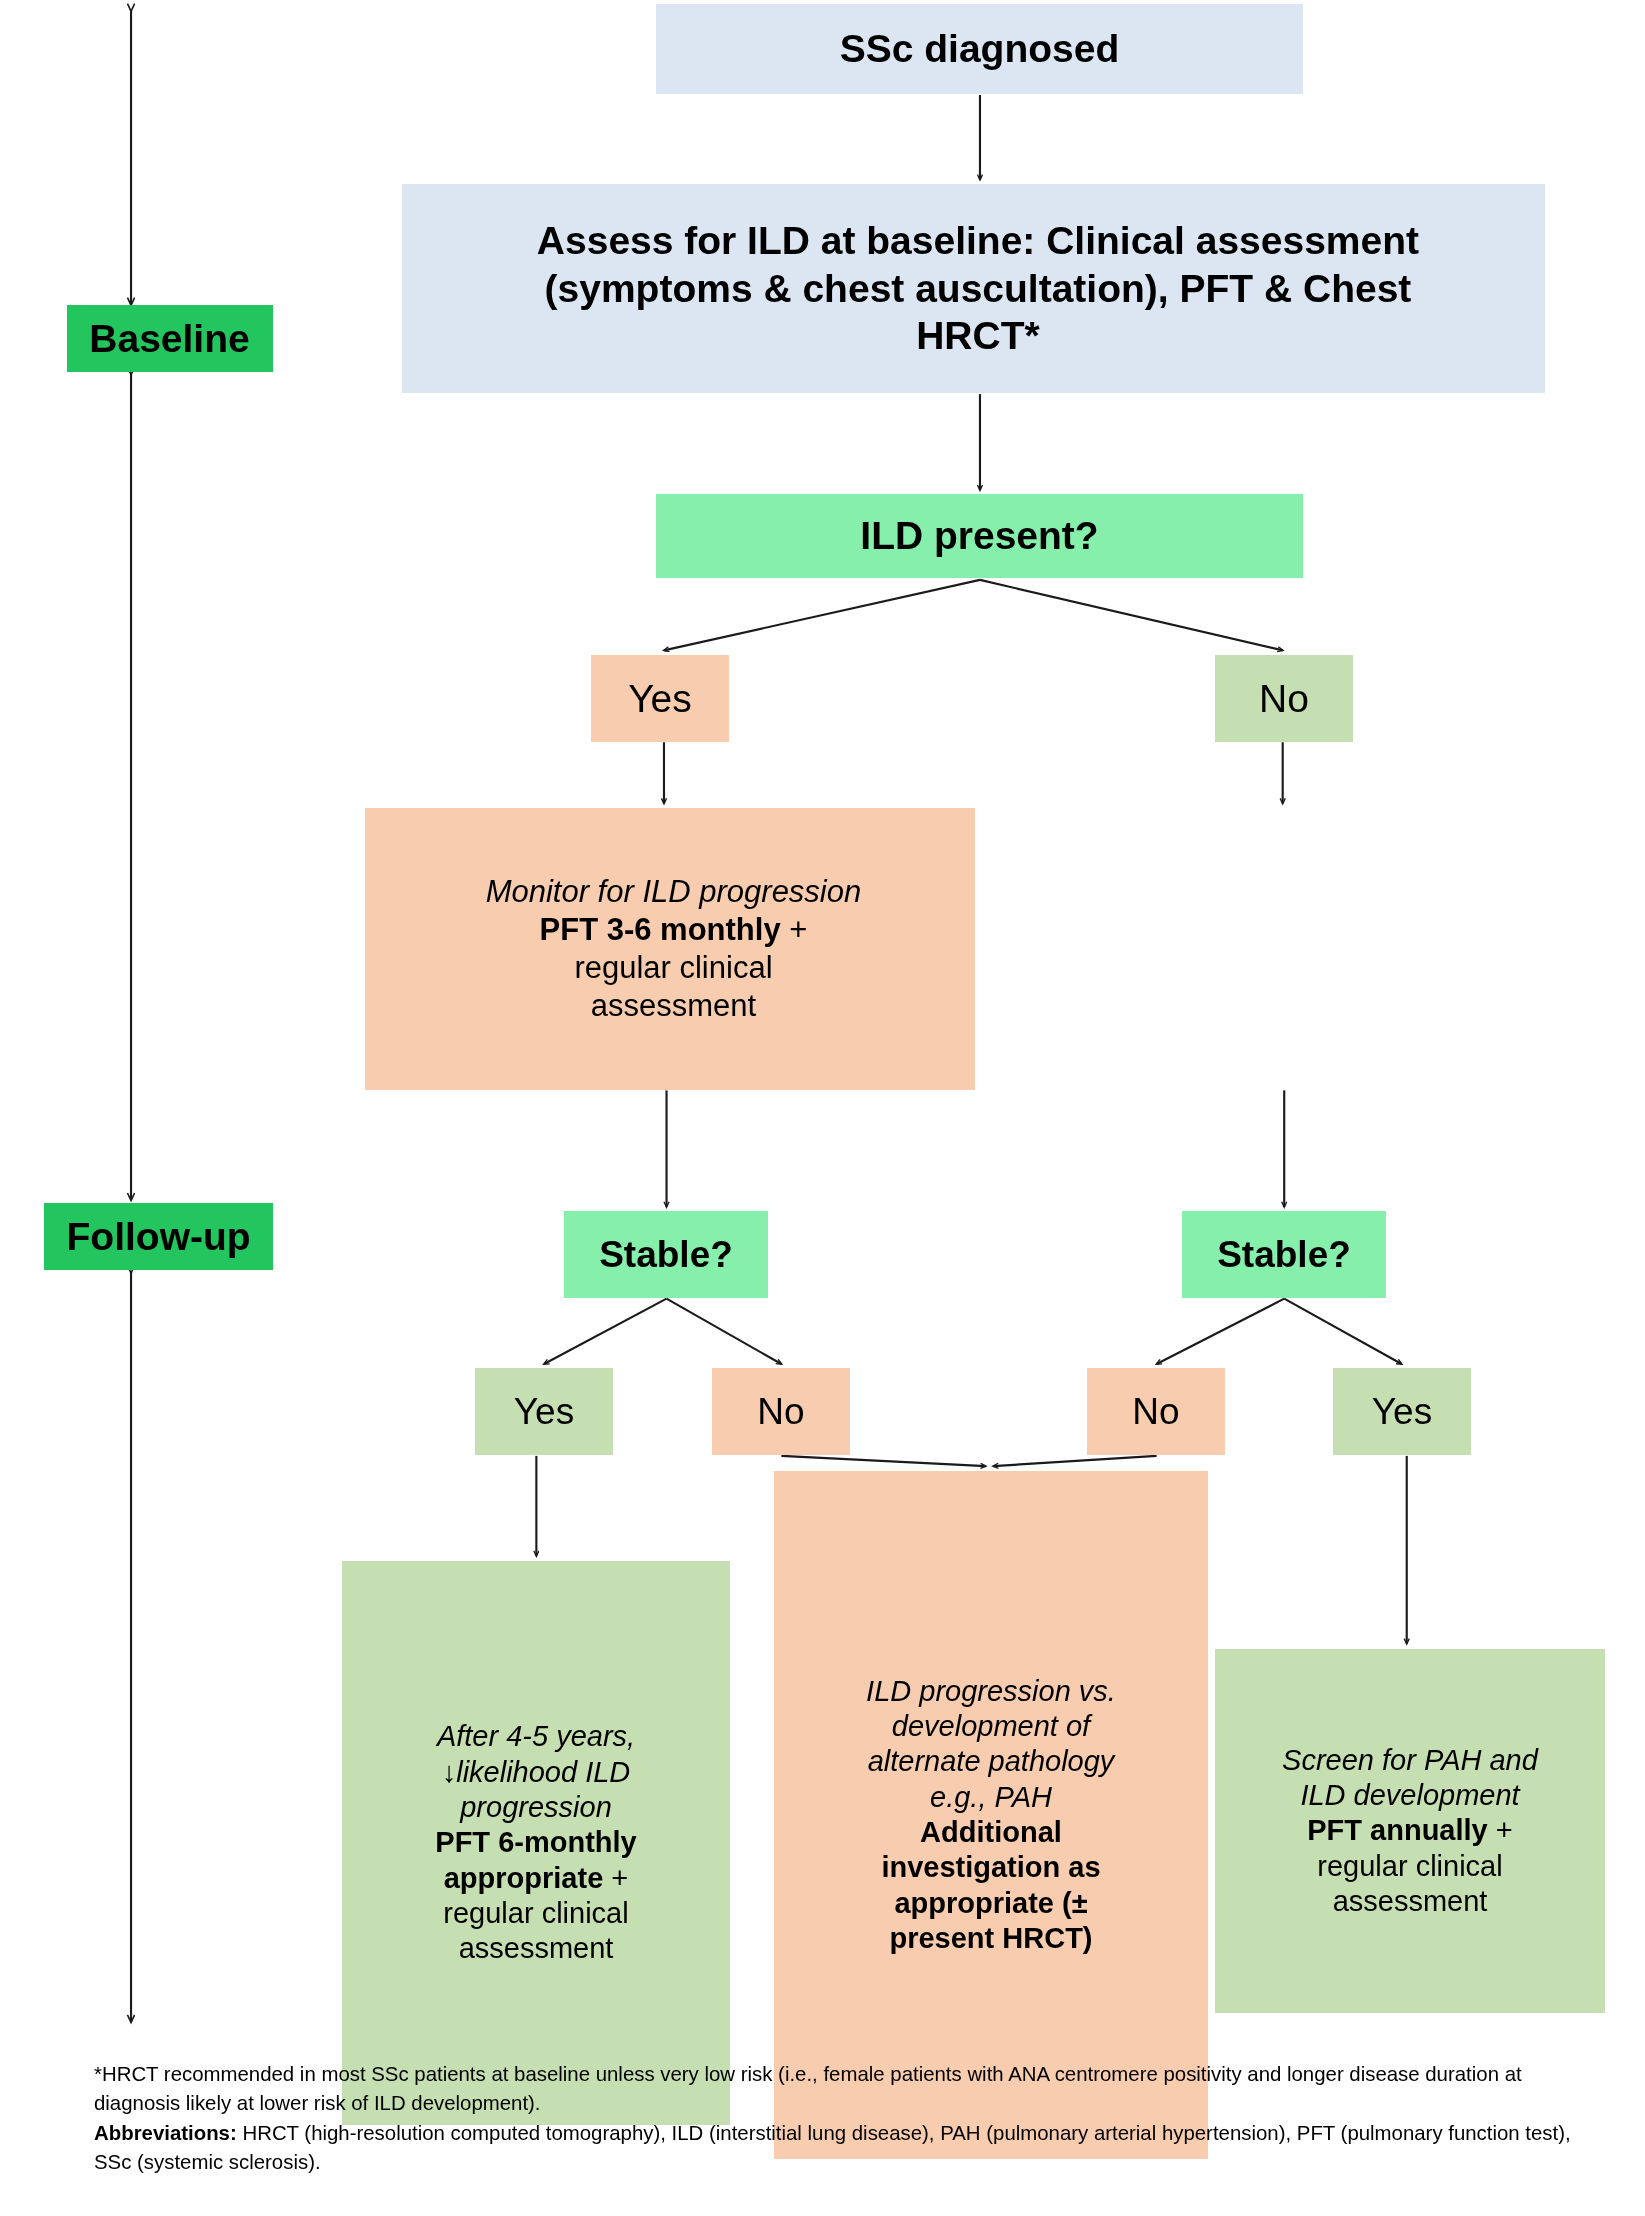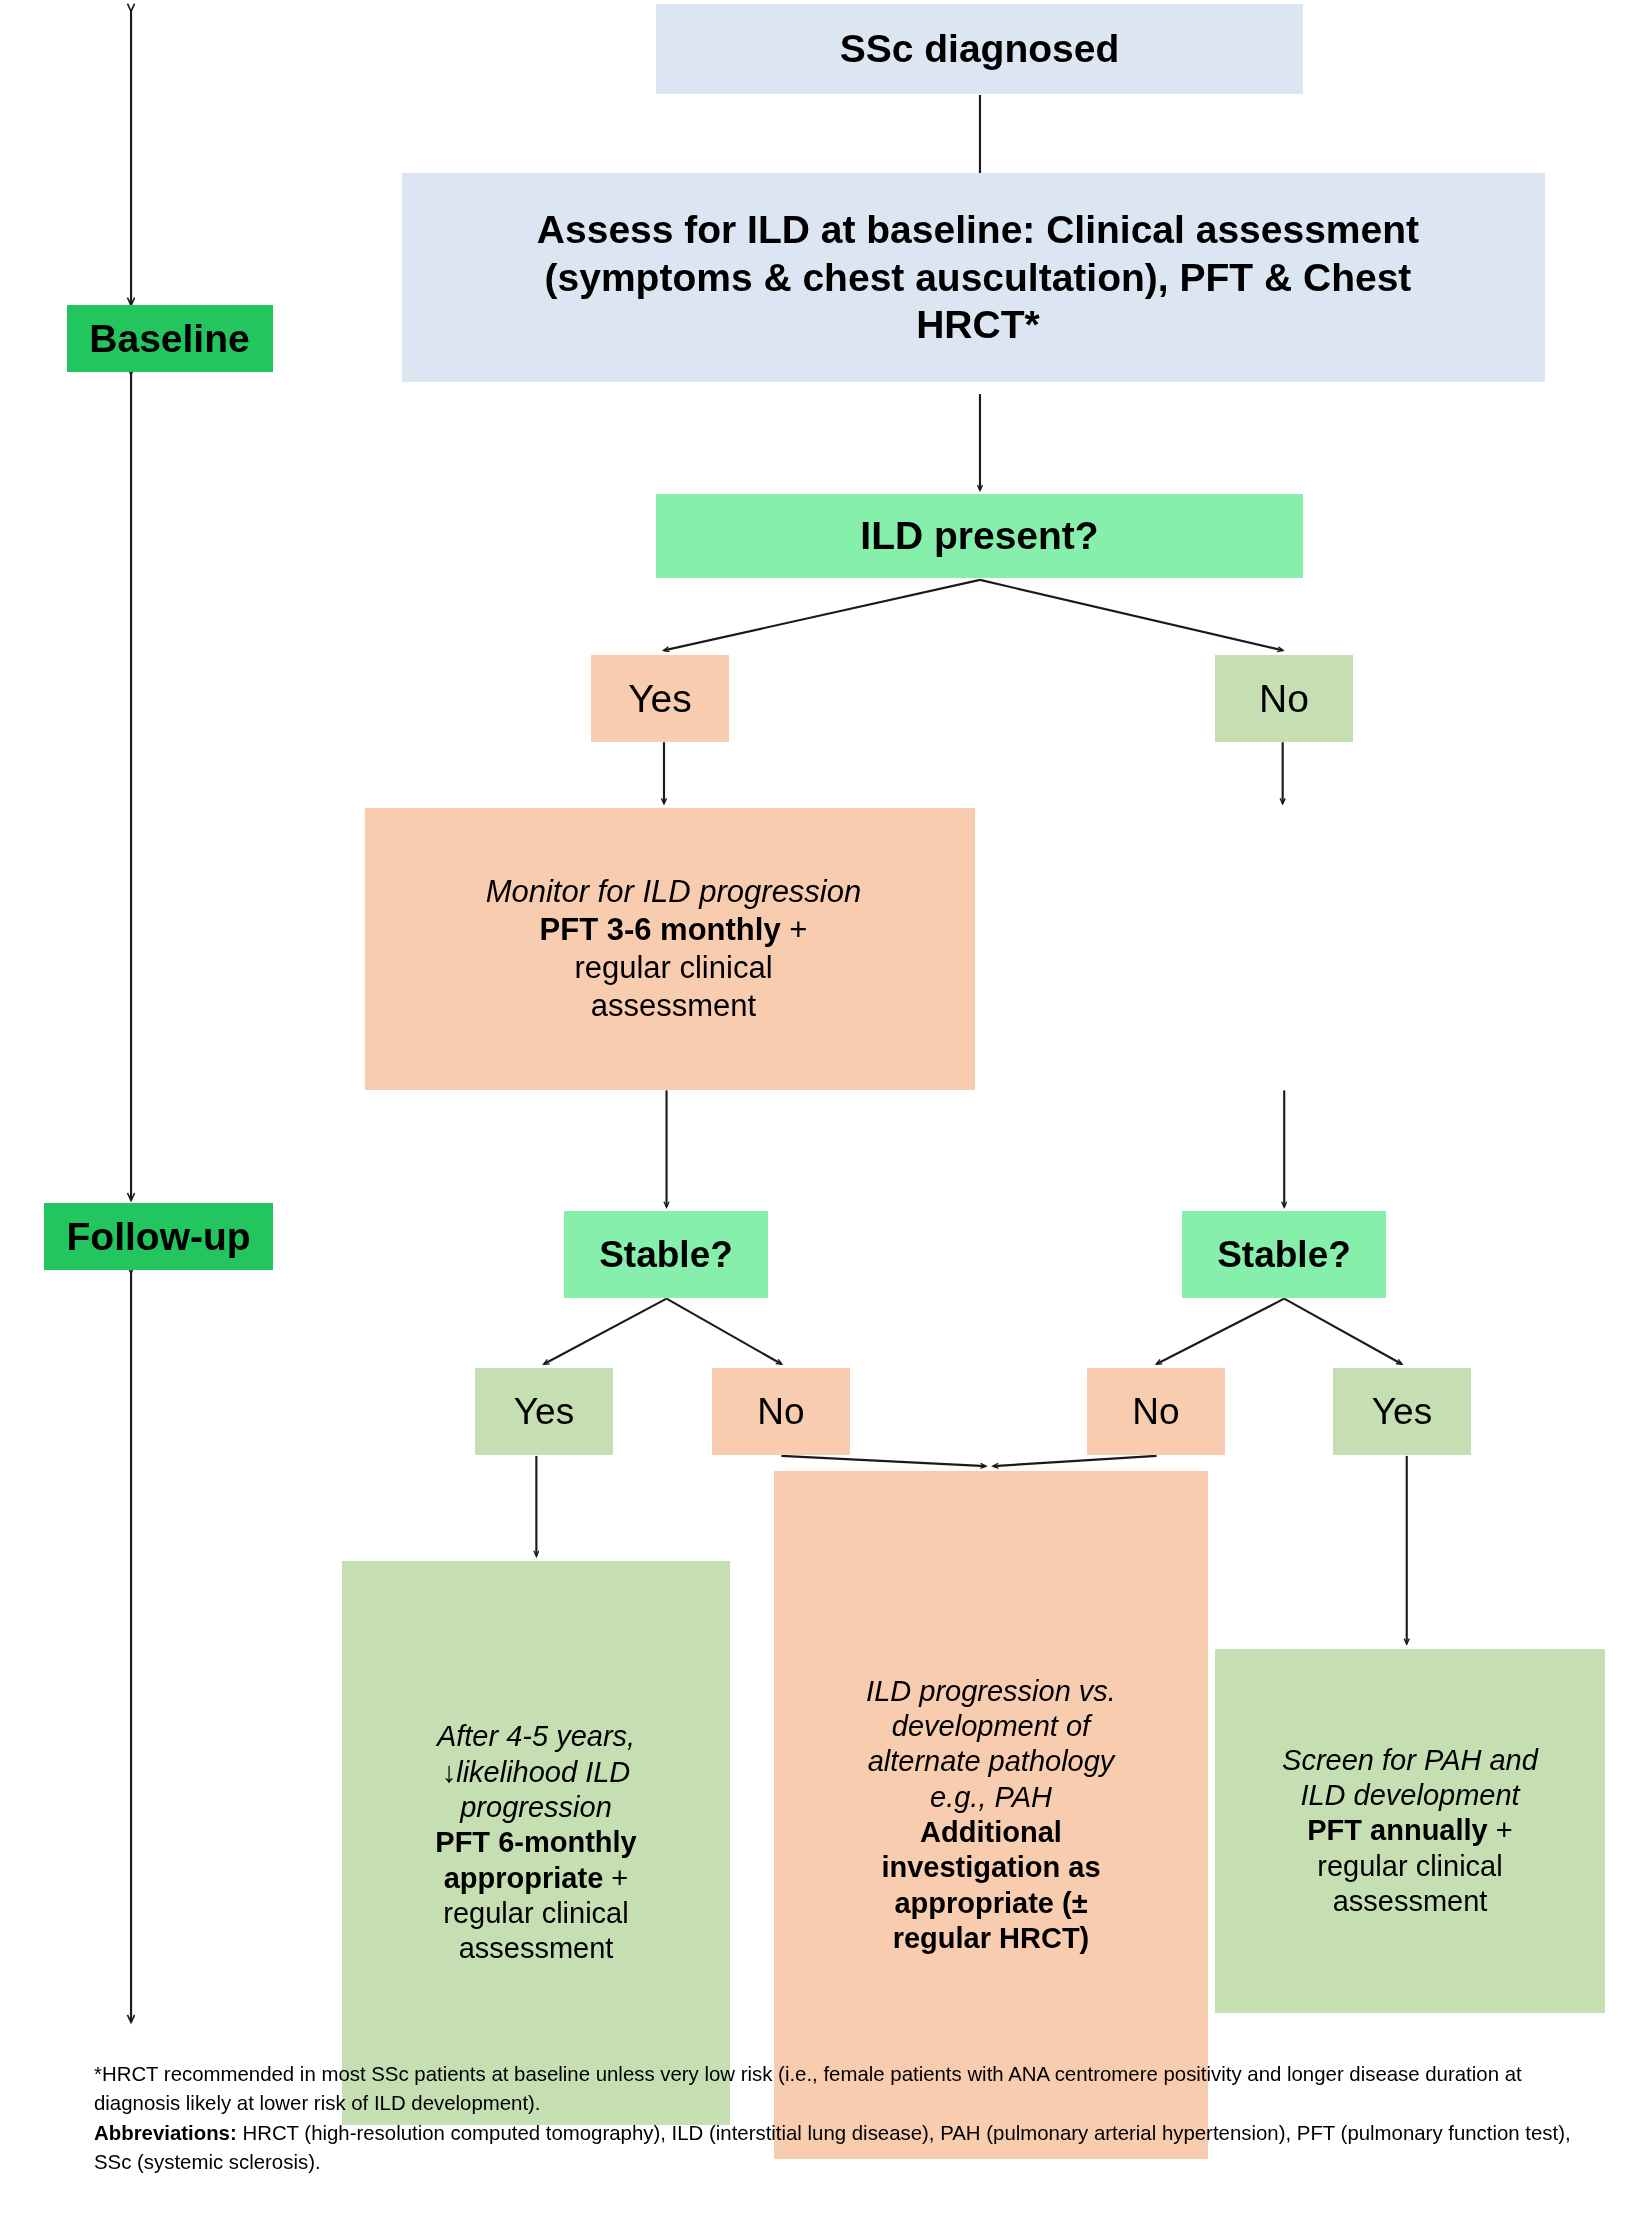--- a/index.html
+++ b/index.html
@@ -46,21 +46,21 @@
 
   .bold   { font-weight: bold; }
   .ital   { font-style: italic; }
 
   
   #ssc-diagnosed {
     left: 656px; top: 4.1px; width: 647px; height: 90px;
     font-size: 39px; font-weight: bold;
   }
   #assess-ild {
-    left: 402px; top: 173px; width: 1143px; height: 209px;
+    left: 402px; top: 184px; width: 1143px; height: 209px;
     font-size: 39px; font-weight: bold; padding-left: 16px;
   }
   #ild-present {
     left: 656px; top: 494px; width: 647px; height: 84px;
     font-size: 39px; font-weight: bold;
   }
   #yes-ild {
     left: 591px; top: 655px; width: 138px; height: 87px;
     font-size: 39px;
   }
@@ -260,21 +260,21 @@
   </div>
 
   <div class="node orange" id="additional-inv">
     <span class="ln ital">ILD progression  vs.</span>
     <span class="ln ital">development of</span>
     <span class="ln ital">alternate pathology</span>
     <span class="ln ital">e.g., PAH</span>
     <span class="ln bold">Additional</span>
     <span class="ln bold">investigation as</span>
     <span class="ln bold">appropriate (±</span>
-    <span class="ln bold">regular HRCT)</span>
+    <span class="ln bold">present HRCT)</span>
   </div>
 
   <div class="node green" id="screen-pah-2">
     <span class="ln ital">Screen for PAH and</span>
     <span class="ln ital">ILD development</span>
     <span class="ln"><b>PFT annually</b><span> +</span></span>
     <span class="ln">regular clinical</span>
     <span class="ln">assessment</span>
   </div>
 

